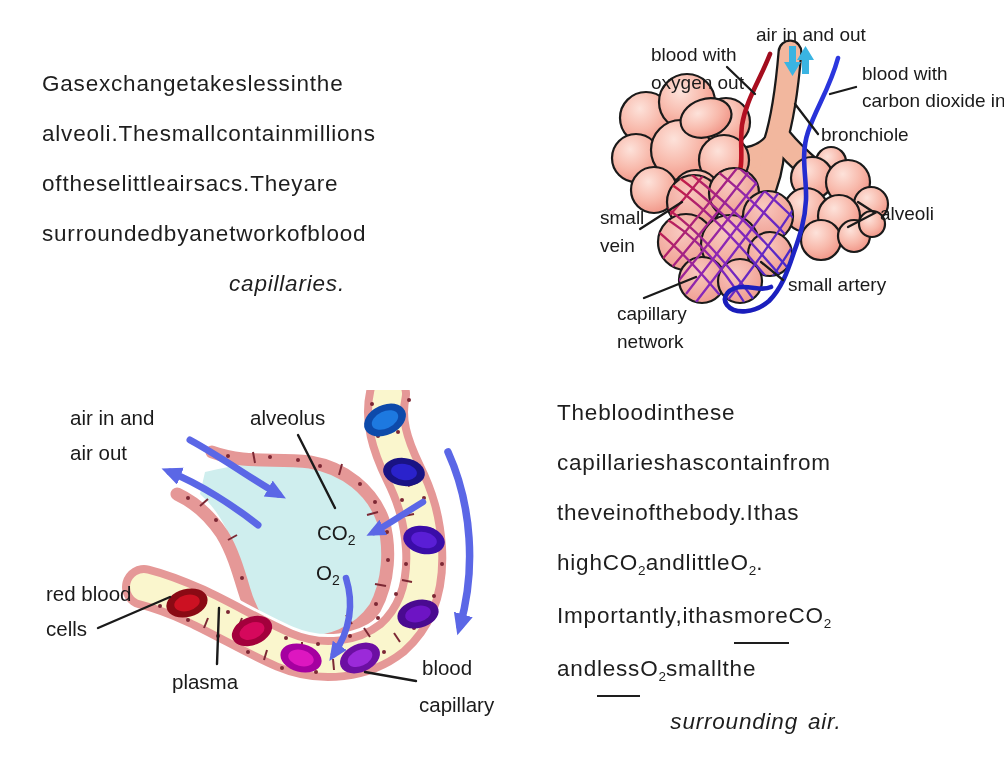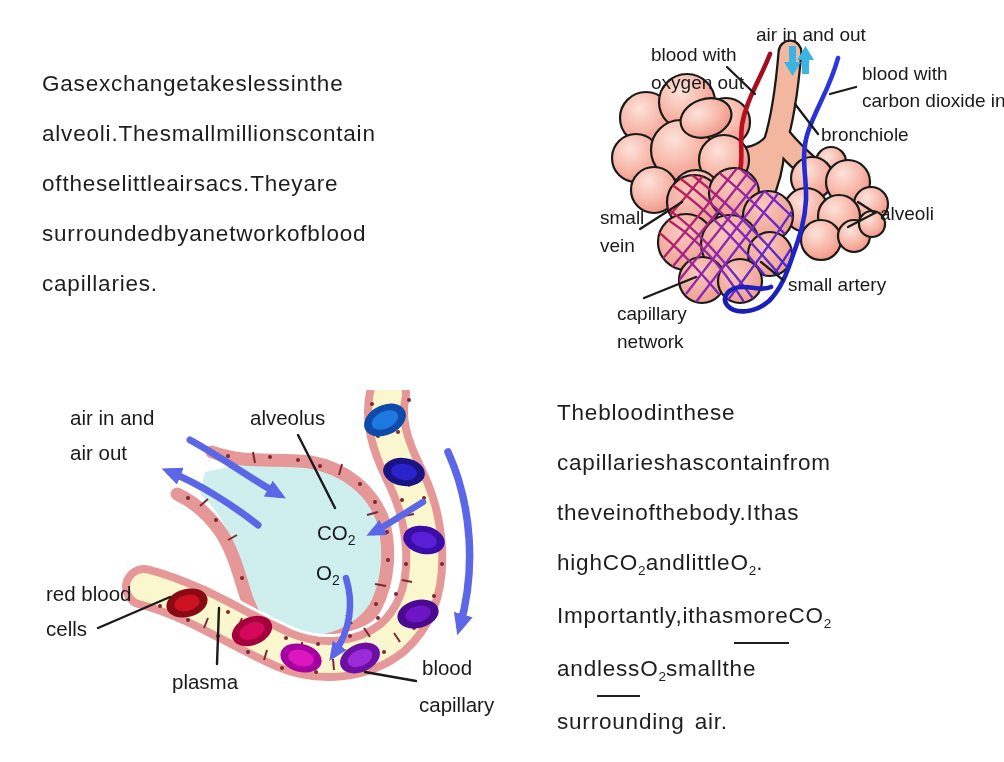--- a/index.html
+++ b/index.html
@@ -6,21 +6,21 @@
   body{
     width:1004px;height:762px;position:relative;overflow:hidden;
     background:#ffffff;
     font-family:"Liberation Sans", sans-serif;
     color:#1e1e1e;
   }
   .para{position:absolute;font-size:22.5px;letter-spacing:0.8px;color:#1e1e1e;}
   #para-top{left:42px;top:59px;width:490px;}
   #para-bottom{left:557px;top:388px;width:398px;}
   .jline{display:flex;justify-content:flex-start;line-height:50px;white-space:nowrap;}
-  .jline.last{justify-content:flex-start;gap:10px;}
+  .jline.last{justify-content:center;gap:10px;font-style:italic;}
   .w{display:inline-block;}
   .w .sub{font-size:13.5px;position:relative;top:5px;letter-spacing:0;}
   .w.em{font-weight:400;border-bottom:2.6px solid #1e1e1e;}
   .diagram{position:absolute;}
   #svg-alveoli{left:584px;top:10px;}
   #svg-exchange{left:20px;top:390px;}
   text{font-family:"Liberation Sans", sans-serif;font-weight:500;fill:#1a1a1a;}
   #svg-alveoli text{font-size:19px;}
   #svg-exchange text{font-size:20.5px;}
 </style>
@@ -33,22 +33,22 @@
       <span class="w">exchange</span>
       <span class="w">takes</span>
       <span class="w">less</span>
       <span class="w">in</span>
       <span class="w">the</span>
     </div>
     <div class="jline">
       <span class="w">alveoli.</span>
       <span class="w">The</span>
       <span class="w">small</span>
+      <span class="w">contain</span>
       <span class="w">millions</span>
-      <span class="w">contain</span>
     </div>
     <div class="jline">
       <span class="w">of</span>
       <span class="w">these</span>
       <span class="w">little</span>
       <span class="w">air</span>
       <span class="w">sacs.</span>
       <span class="w">They</span>
       <span class="w">are</span>
     </div>

